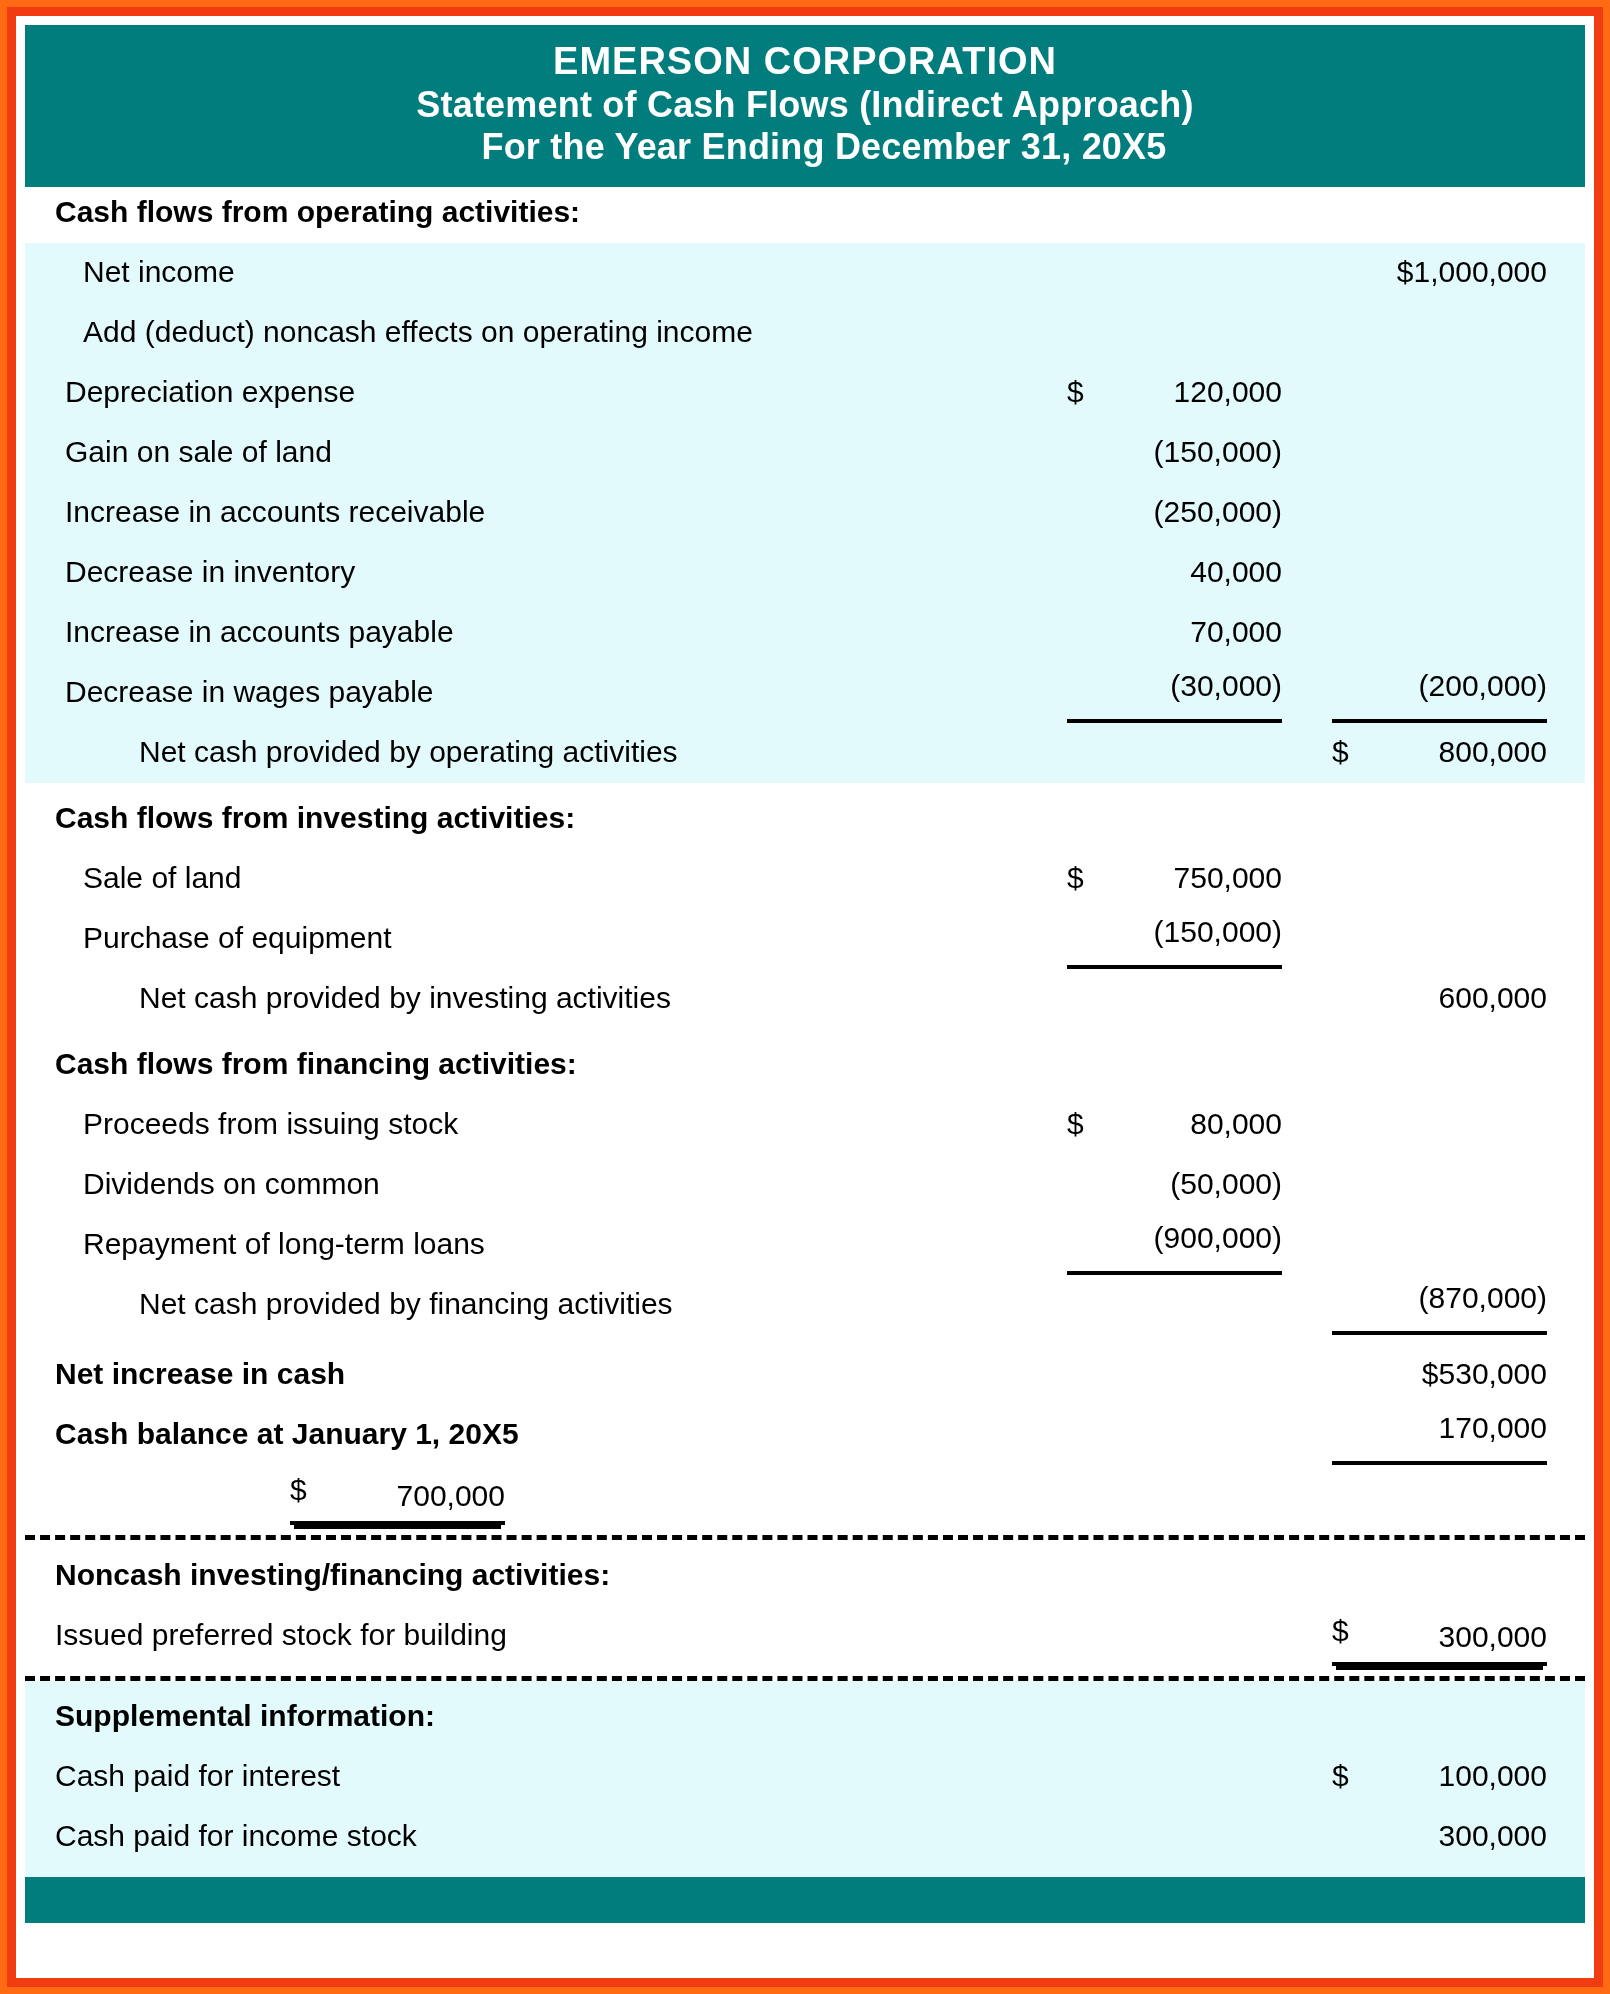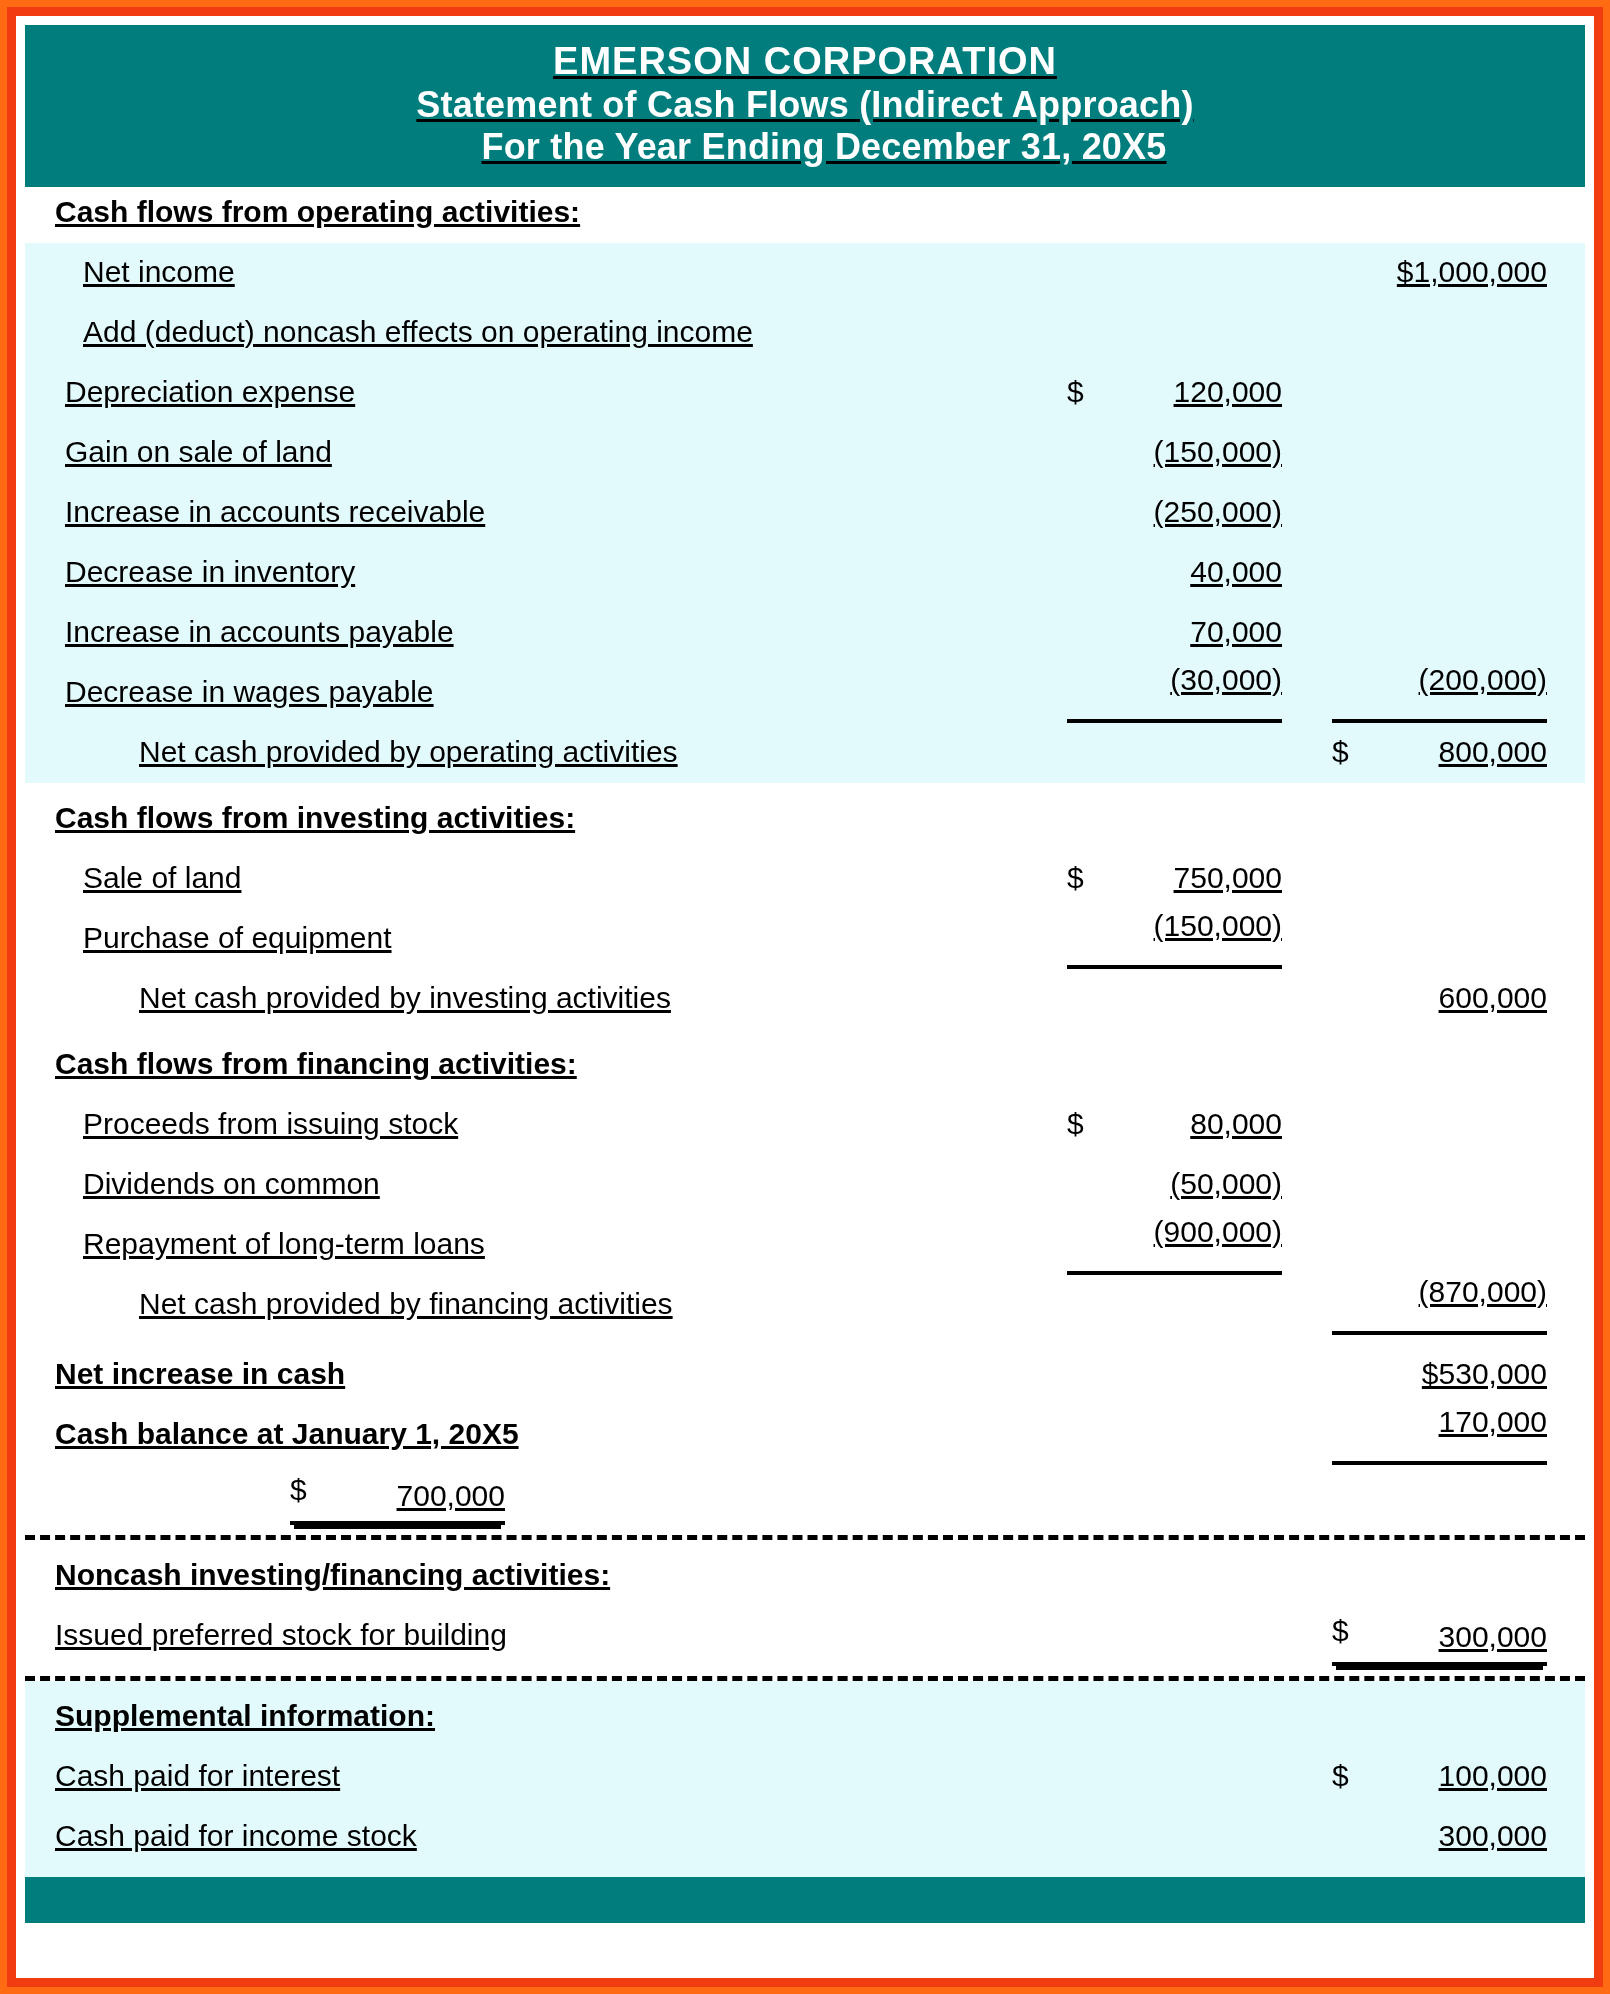--- a/index.html
+++ b/index.html
@@ -27,21 +27,20 @@
     padding: 9px;
   }
   .frame-white {
     width: 100%;
     height: 100%;
     box-sizing: border-box;
     background: #FFFFFF;
     padding: 9px 9px 0 9px;
     display: flex;
     flex-direction: column;
-    text-decoration: underline;
   }
   .sheet {
     flex: 1 1 auto;
     background: #FFFFFF;
     display: flex;
     flex-direction: column;
     overflow: hidden;
   }
 
   
@@ -104,21 +103,21 @@
   .col2 { width: 215px; }
 
   .amt .cur {
     position: absolute;
     left: 0;
     bottom: 14px;
   }
   .amt .num { display: inline-block; }
 
   
-  .ul  { border-bottom: 4px solid #000000; padding-bottom: 22px; }
+  .ul  { border-bottom: 4px solid #000000; padding-bottom: 16px; }
   .ul2 {
     border-bottom: 4px solid #000000;
     padding-bottom: 8px;
     box-shadow: 0 8px 0 -4px #000000;
   }
 
   
   .dashed {
     height: 0;
     border-top: 5px dashed #000000;

